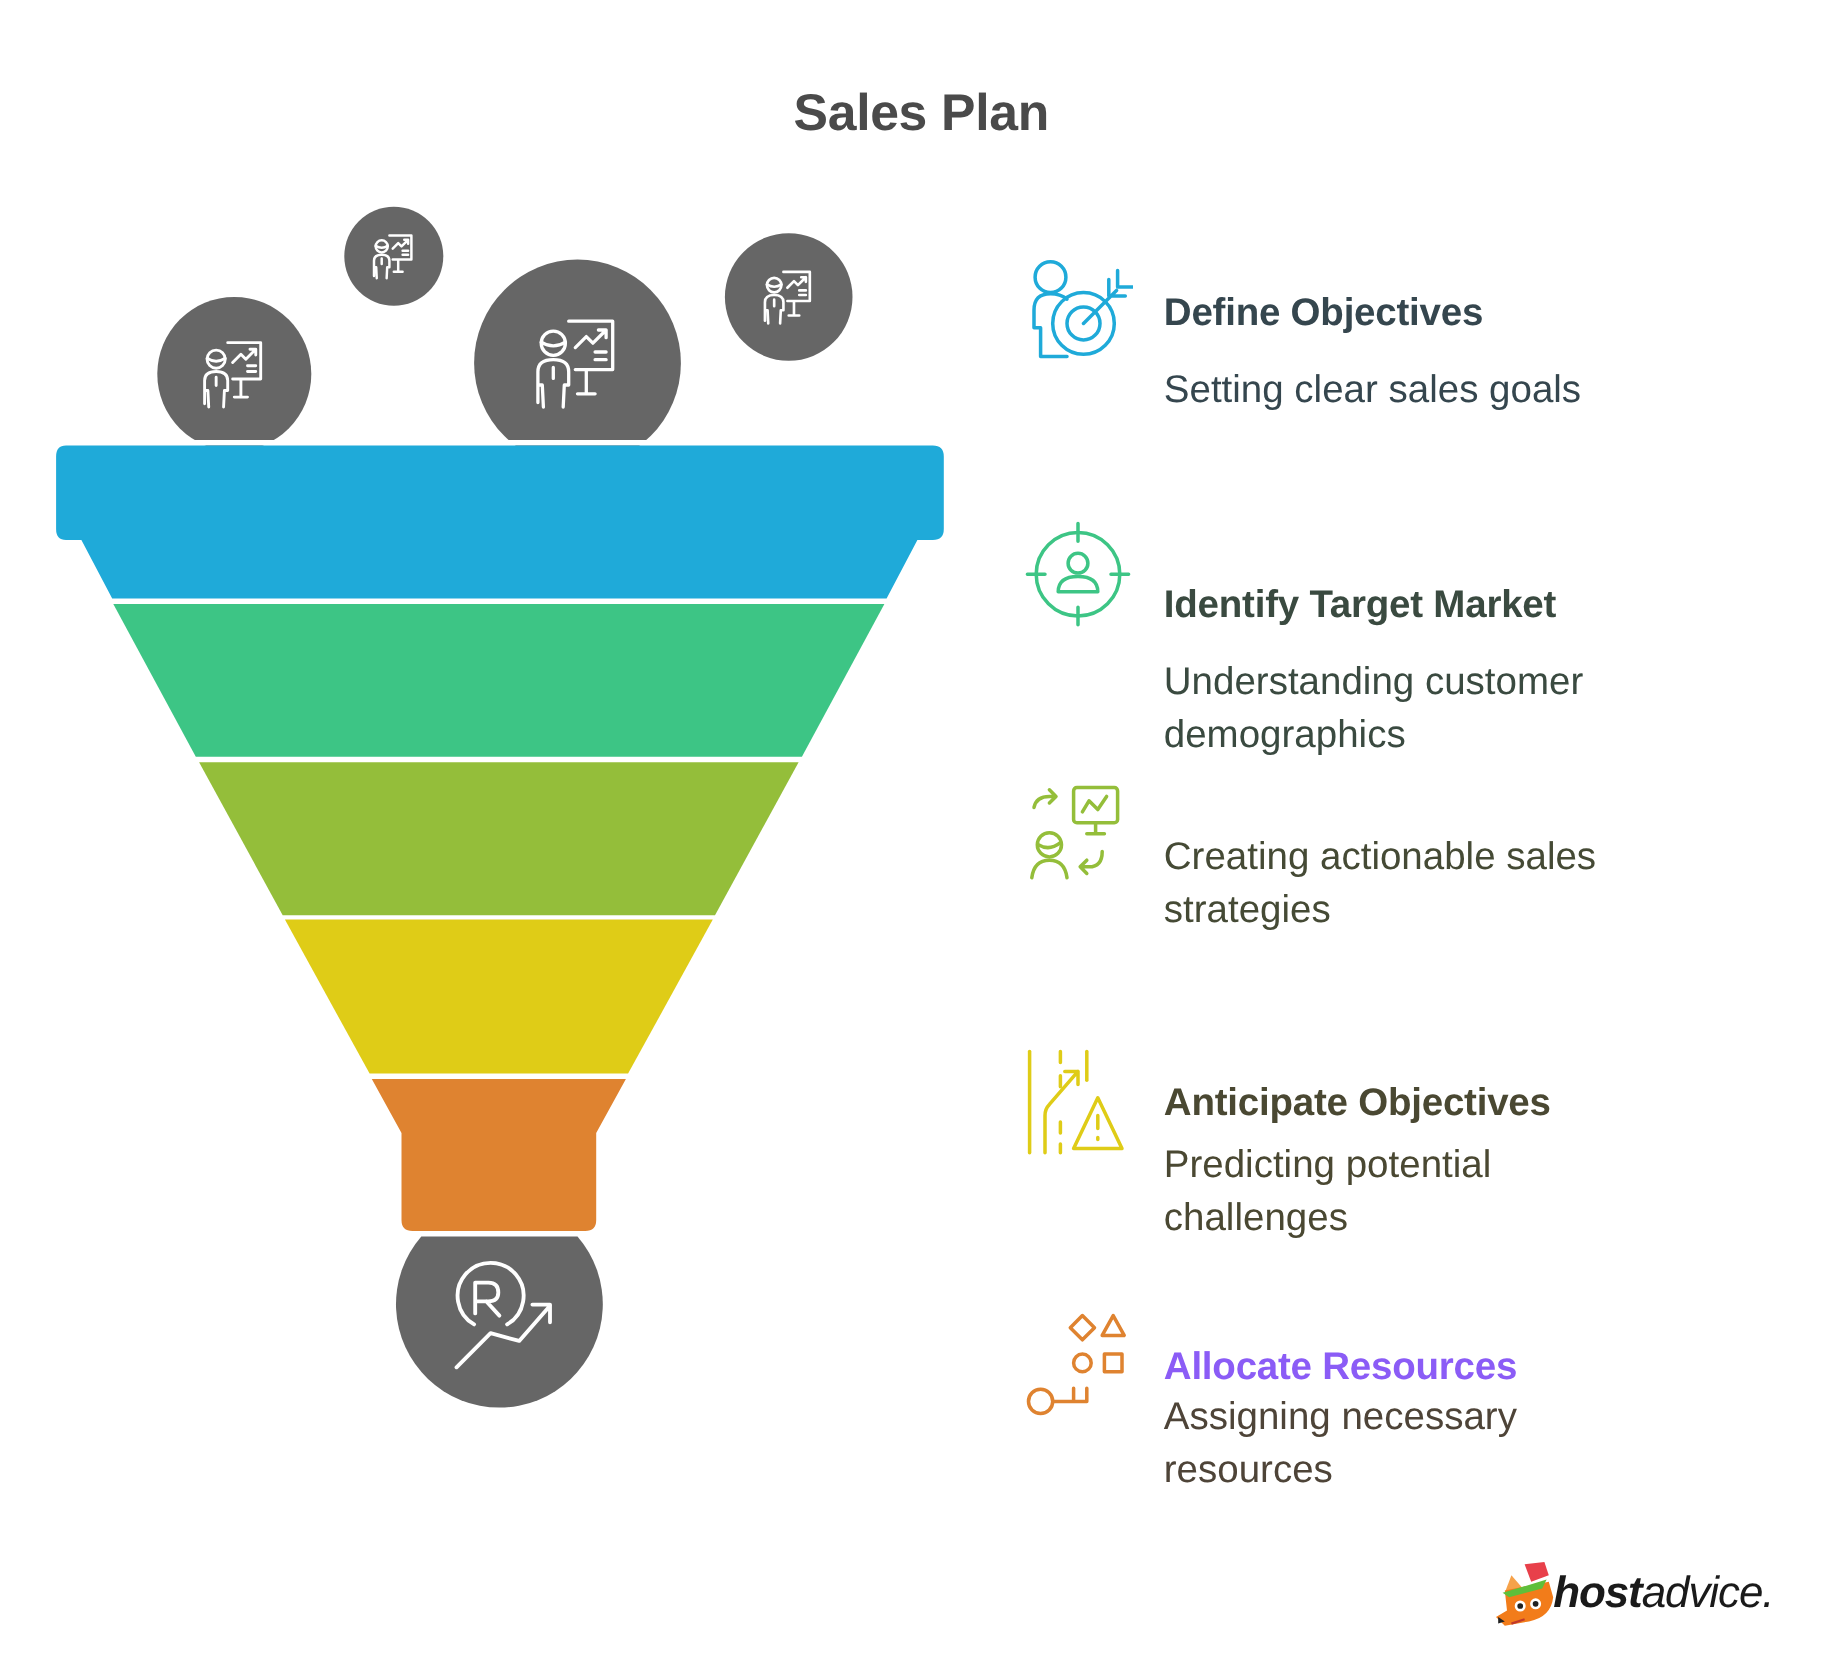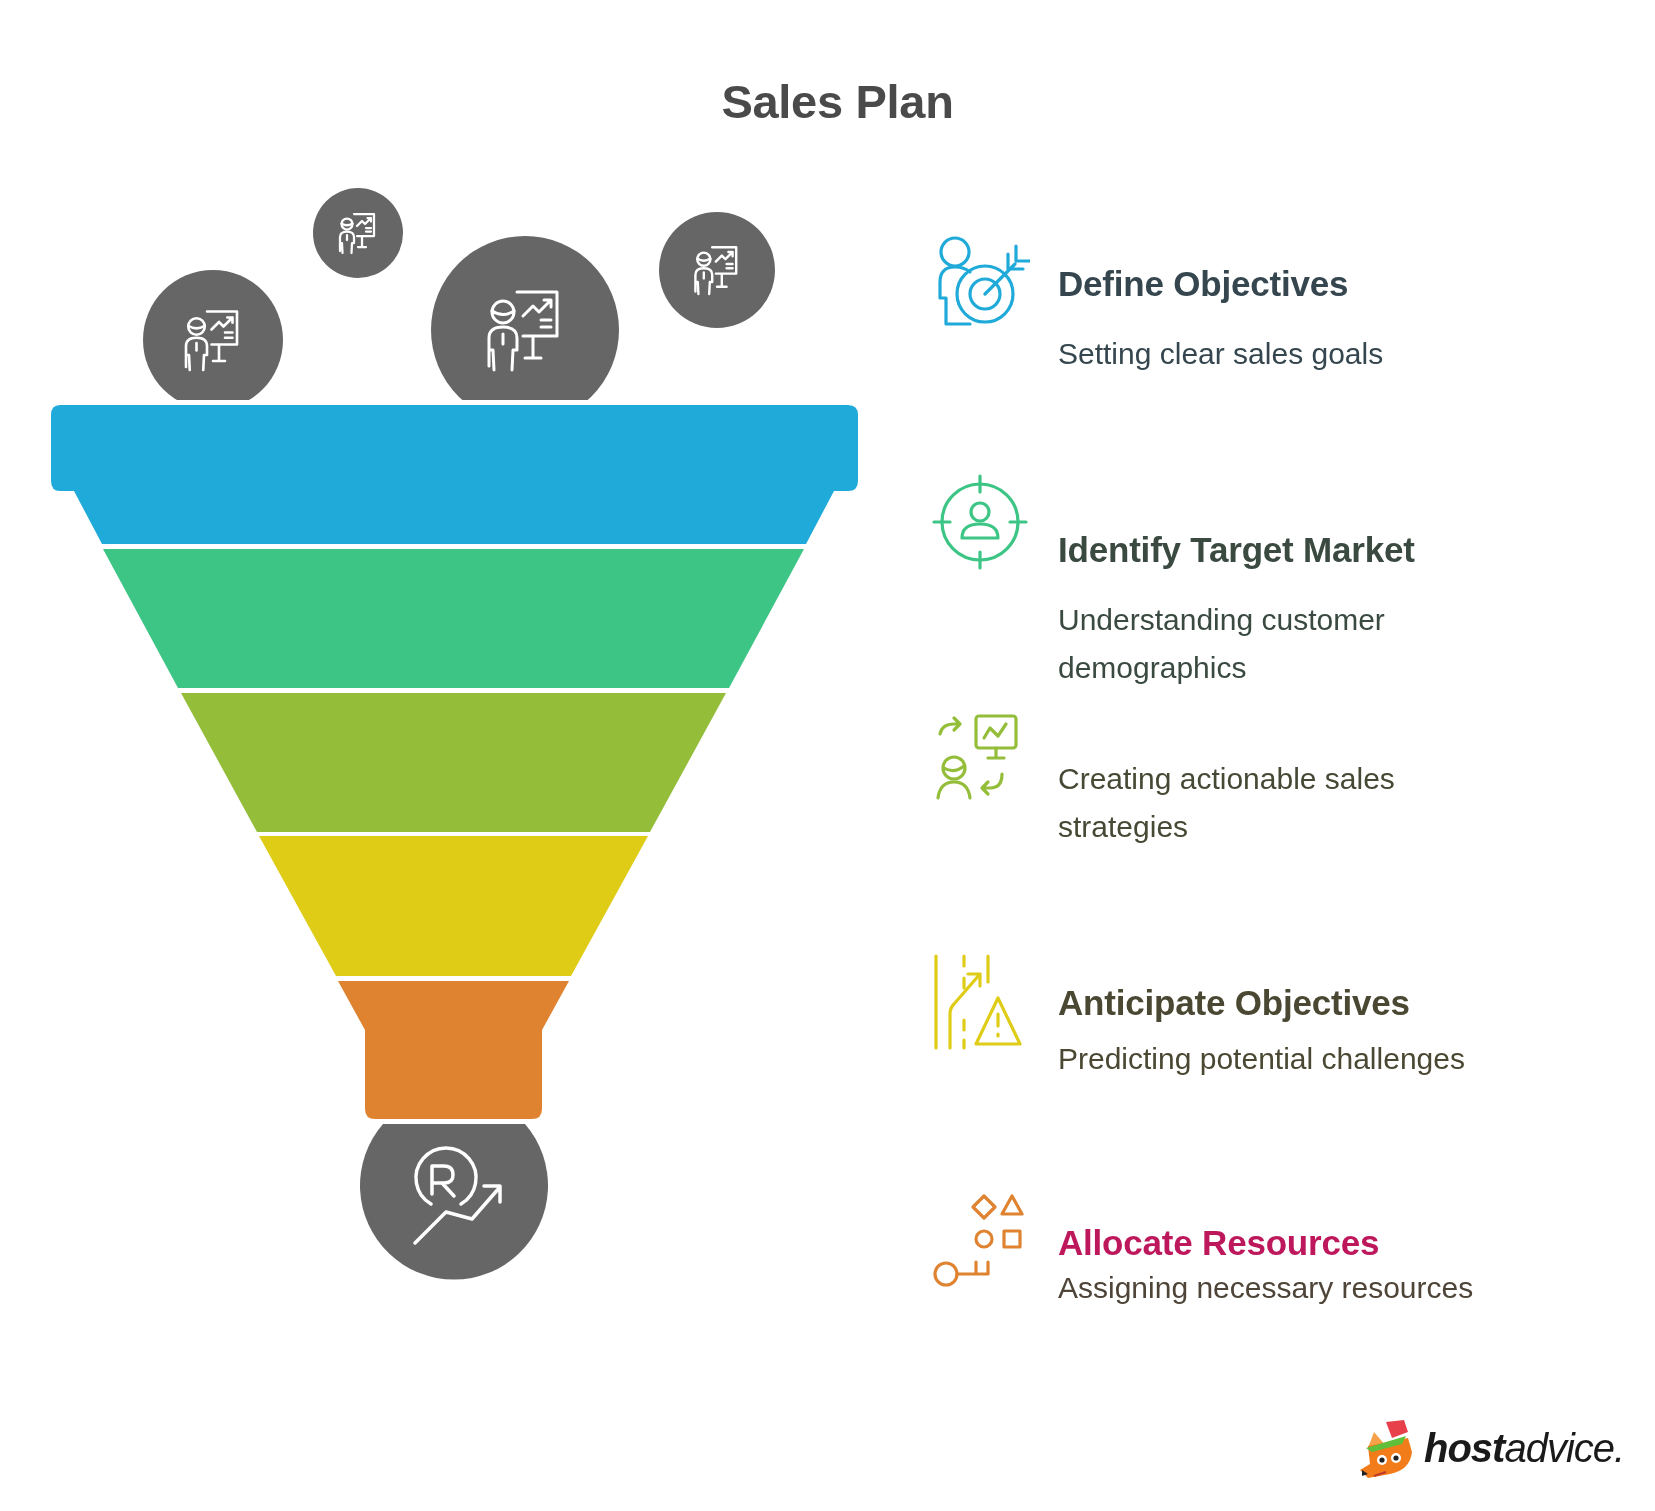--- a/index.html
+++ b/index.html
@@ -3,24 +3,24 @@
 <meta charset="utf-8">
 <style>
   html, body { margin: 0; padding: 0; background: #ffffff; }
   body { width: 1655px; height: 1511px; position: relative; overflow: hidden;
          font-family: "Liberation Sans", "DejaVu Sans", sans-serif; }
   .title { position: absolute; left: 0; width: 1675px; top: 74px; text-align: center;
            font-size: 47px; font-weight: bold; color: #4a4a4a; letter-spacing: -0.3px; }
   svg.funnel { position: absolute; left: 0; top: 0; }
   .step { position: absolute; left: 1058px; }
   .step .heading { font-size: 35px; font-weight: bold; line-height: 42px; white-space: nowrap; letter-spacing: -0.2px; }
-  .step .desc { font-size: 30px; line-height: 48px; width: 470px; }
+  .step .desc { font-size: 35px; line-height: 48px; width: 470px; }
   .icon { position: absolute; }
   .logo { position: absolute; left: 1356px; top: 1418px; width: 270px; height: 64px; }
-  .logo-text { position: absolute; left: 68px; top: 8px; font-size: 40px; font-style: italic;
+  .logo-text { position: absolute; left: 56px; top: 8px; font-size: 40px; font-style: italic;
                color: #1a1a1a; letter-spacing: -1px; white-space: nowrap; }
   .logo-text b { font-weight: bold; }
 </style>
 </head>
 <body>
 
 <div class="title">Sales Plan</div>
 
 <svg class="funnel" width="1655" height="1511" viewBox="0 0 1655 1511">
 
@@ -134,21 +134,21 @@
 
 <svg class="icon" style="left:932px;top:1192px" width="100" height="100" viewBox="0 0 100 100" fill="none" stroke="#df8330" stroke-width="3.2" stroke-linecap="round" stroke-linejoin="round">
   <path d="M52,4 L63,15 L52,26 L41,15 Z"></path>
   <path d="M80,4 L90,22 L70,22 Z"></path>
   <circle cx="52" cy="47" r="8"></circle>
   <rect x="72" y="39" width="16" height="16"></rect>
   <circle cx="14" cy="82" r="11"></circle>
   <path d="M25,82 L56,82 L56,70 M44,82 L44,70"></path>
 </svg>
 <div class="step" style="top:1222px">
-  <div class="heading" style="color:#be185d">Allocate Resources</div>
+  <div class="heading" style="color:#8b5cf6">Allocate Resources</div>
   <div class="desc" style="color:#4e4438;">Assigning necessary resources</div>
 </div>
 
 <div class="logo">
   <svg width="70" height="64" viewBox="0 0 70 64" style="position:absolute;left:0;top:0">
     <path d="M30,4 L48,2 L52,14 L36,20 Z" fill="#e8404a"></path>
     <path d="M18,14 L30,28 L12,30 Z" fill="#f6a24a"></path>
     <path d="M12,28 L52,20 L56,34 Q54,52 34,56 L12,60 L4,52 L14,46 Z" fill="#f27c1a"></path>
     <path d="M10,30 L50,18 L46,26 L16,34 Z" fill="#5fbf3a"></path>
     <circle cx="26" cy="42" r="5" fill="#fff"></circle>

